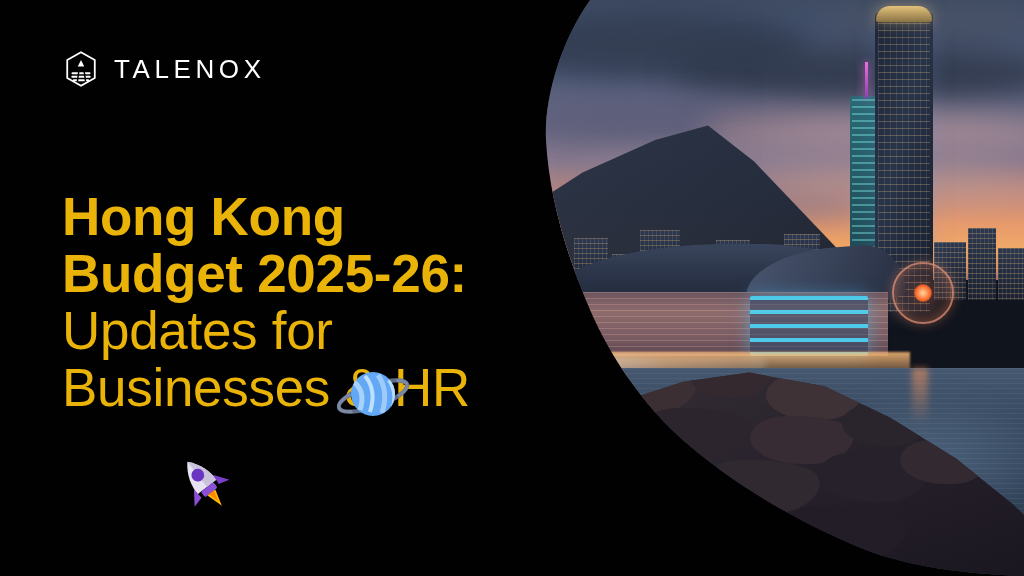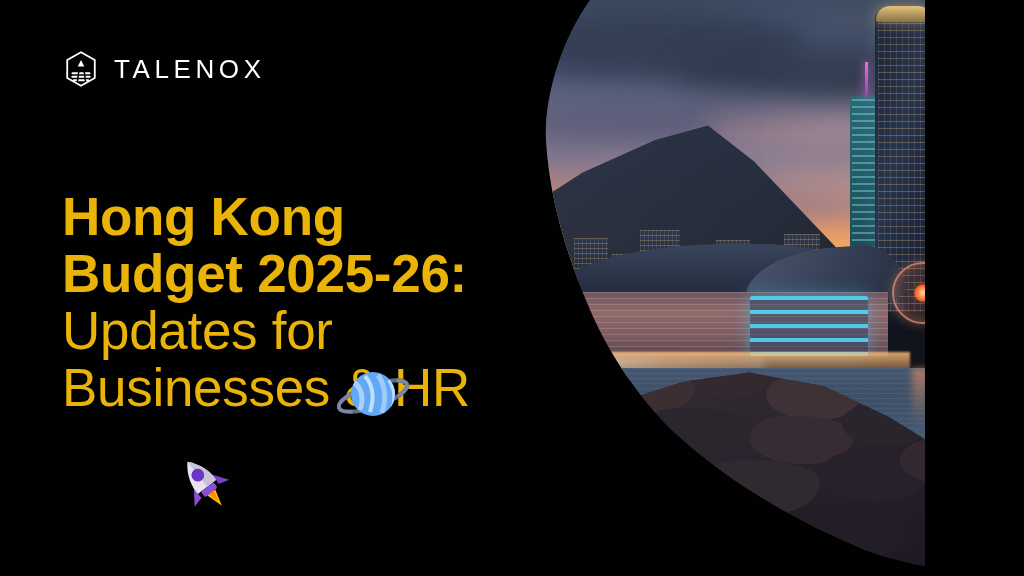--- a/index.html
+++ b/index.html
@@ -2,21 +2,21 @@
 <html><head>
 <meta charset="utf-8">
 <style>
   * { margin:0; padding:0; box-sizing:border-box; }
   html,body { width:1024px; height:576px; overflow:hidden; }
   body {
     background:#000000;
     font-family:"Liberation Sans", sans-serif;
     position:relative;
   }
-  .canvas { position:absolute; inset:0; width:925px; height:576px; background:#010101; overflow:hidden; }
+  .canvas { position:absolute; inset:0; width:1024px; height:576px; background:#010101; overflow:hidden; }
 
   
   .photo-wrap{
     position:absolute; left:0; top:0; width:1024px; height:576px;
     -webkit-clip-path: path("M 590,0 C 562,40 544,96 546,140 C 549,196 566,252 586,300 C 606,350 640,404 690,446 C 742,490 800,522 856,546 C 900,565 960,574 1024,576 L 1024,0 Z");
     clip-path: path("M 590,0 C 562,40 544,96 546,140 C 549,196 566,252 586,300 C 606,350 640,404 690,446 C 742,490 800,522 856,546 C 900,565 960,574 1024,576 L 1024,0 Z");
   }
   .photo{ position:absolute; left:520px; top:0; width:504px; height:576px; overflow:hidden; background:#10141d; }
 
   

